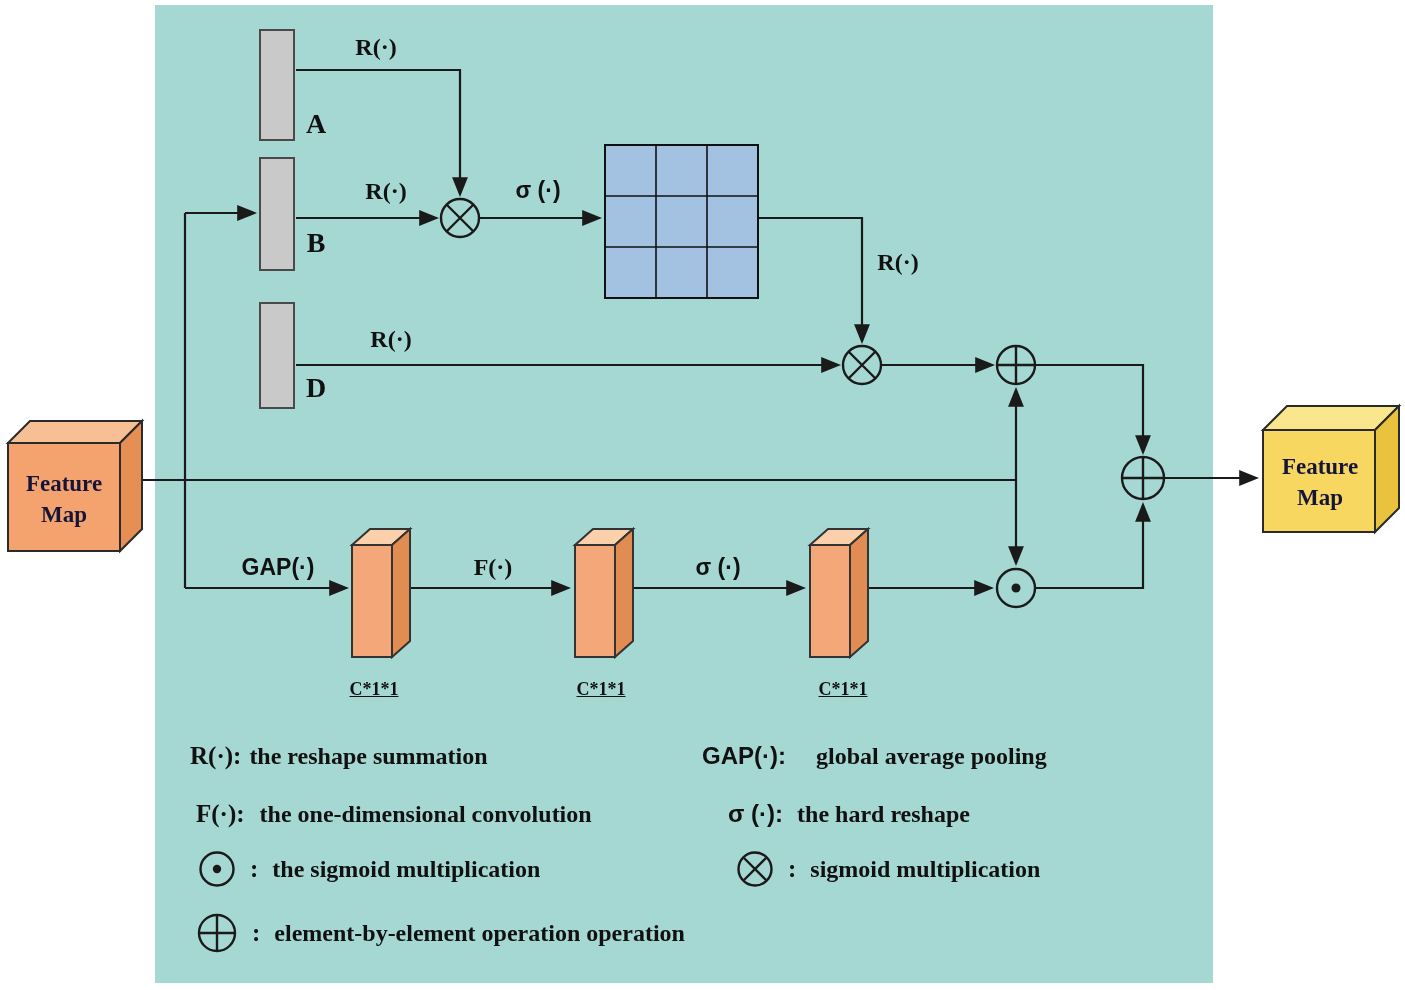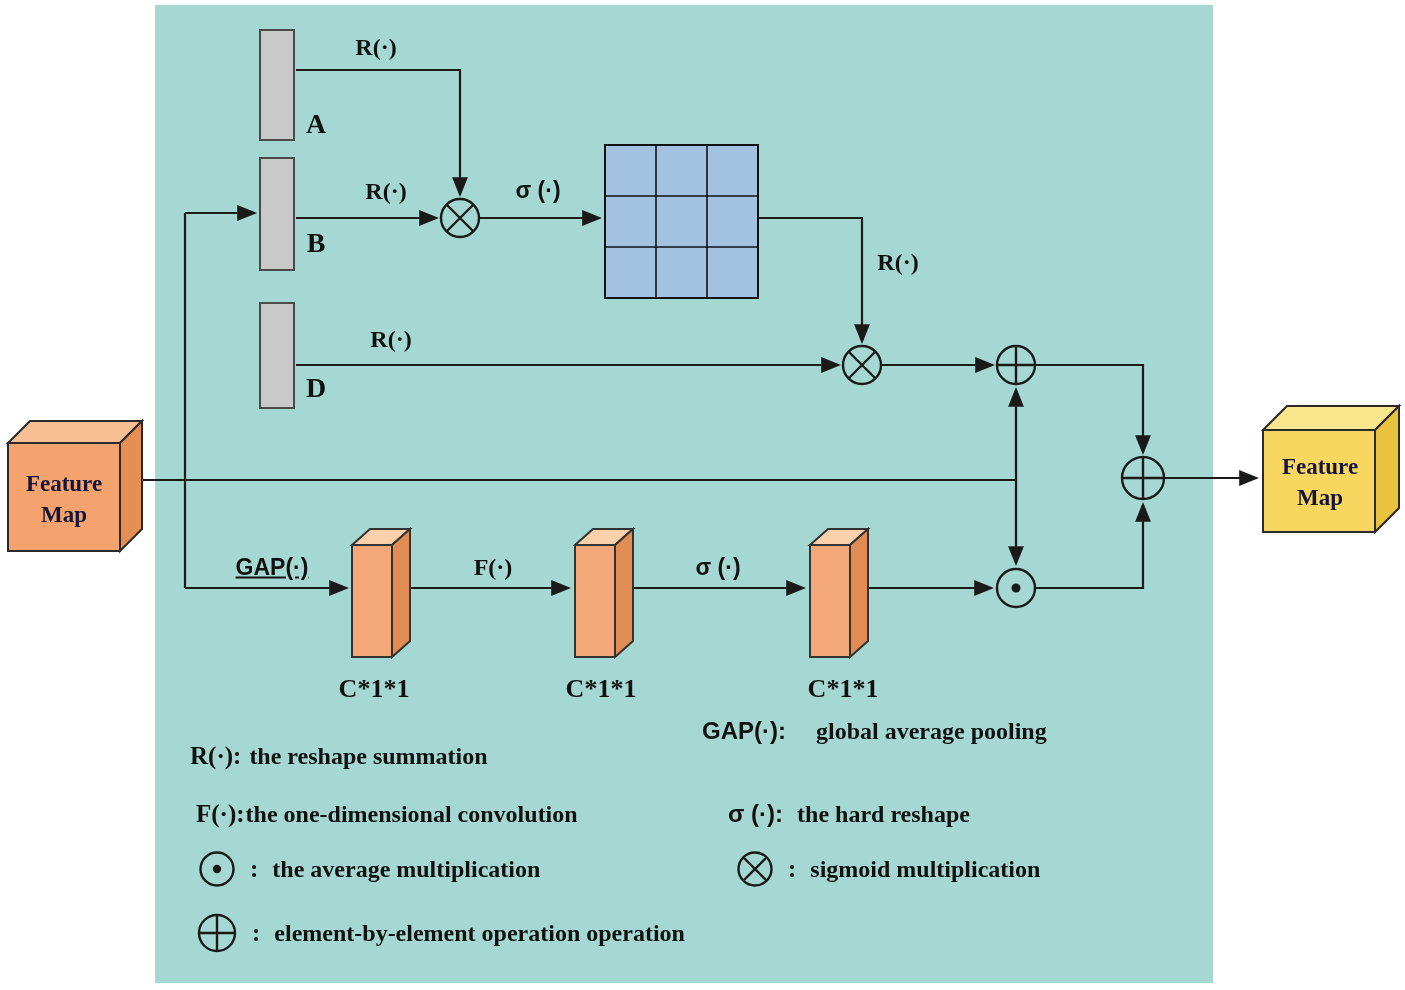--- a/index.html
+++ b/index.html
@@ -7,21 +7,21 @@
     position:relative;width:1405px;height:990px;background:#ffffff;
     font-family:"Liberation Serif", serif;overflow:hidden;
   }
   .diagram-svg{position:absolute;left:0;top:0;}
   .lbl{
     position:absolute;transform:translate(-50%,-50%);
     font-weight:bold;color:#111;white-space:nowrap;line-height:1;
   }
   .f23{font-size:23px;}
   .f24{font-size:24px;}
-  .f26{font-size:26px;}
+  .f26{font-size:18px;text-decoration:underline;}
   .f28{font-size:28px;}
   .sans{font-family:"Liberation Sans", sans-serif;}
   .cube-label{
     position:absolute;transform:translate(-50%,-50%);
     font-weight:bold;font-size:23px;color:#15153a;text-align:center;
     width:108px;line-height:1.35;
   }
   .legend-row{
     position:absolute;display:flex;align-items:center;
     font-weight:bold;color:#111;white-space:nowrap;
@@ -153,53 +153,53 @@
   <div class="lbl f28" style="left:316px;top:124px;">A</div>
   <div class="lbl f28" style="left:316px;top:243px;">B</div>
   <div class="lbl f28" style="left:316px;top:388px;">D</div>
 
   <div class="lbl f24" style="left:376px;top:47px;">R(·)</div>
   <div class="lbl f24" style="left:386px;top:191px;">R(·)</div>
   <div class="lbl f23 sans" style="left:538px;top:190px;">σ (·)</div>
   <div class="lbl f24" style="left:898px;top:262px;">R(·)</div>
   <div class="lbl f24" style="left:391px;top:339px;">R(·)</div>
 
-  <div class="lbl f23 sans" style="left:272px;top:567px;text-decoration:underline;">GAP(·)</div>
+  <div class="lbl f23 sans" style="left:278px;top:567px;">GAP(·)</div>
   <div class="lbl f24" style="left:493px;top:567px;">F(·)</div>
   <div class="lbl f23 sans" style="left:718px;top:567px;">σ (·)</div>
 
   <div class="lbl f26" style="left:374px;top:689px;">C*1*1</div>
   <div class="lbl f26" style="left:601px;top:689px;">C*1*1</div>
   <div class="lbl f26" style="left:843px;top:689px;">C*1*1</div>
 
   <div class="legend-row" style="left:190px;top:742px;">
     <span class="legend-sym">R(·):</span>
     <span class="legend-txt gap8">the reshape summation</span>
   </div>
-  <div class="legend-row" style="left:702px;top:717px;justify-content:flex-end;">
+  <div class="legend-row" style="left:702px;top:742px;justify-content:flex-end;">
     <span class="legend-sym sans" style="font-size:24px;">GAP(·):</span>
     <span class="legend-txt gap18">global average pooling</span>
   </div>
 
   <div class="legend-row" style="left:196px;top:800px;">
     <span class="legend-sym">F(·):</span>
-    <span class="legend-txt" style="margin-left:1px;">the one-dimensional convolution</span>
+    <span class="legend-txt" style="margin-left:15px;">the one-dimensional convolution</span>
   </div>
   <div class="legend-row" style="left:728px;top:800px;">
     <span class="legend-sym sans" style="font-size:24px;">σ (·):</span>
     <span class="legend-txt gap14">the hard reshape</span>
   </div>
 
   <div class="legend-row" style="left:198px;top:850px;">
     <svg class="legend-svg" width="38" height="38">
       <circle cx="19" cy="19" r="16.5" fill="none" stroke="#1a1a1a" stroke-width="2.4"></circle>
       <circle cx="19" cy="19" r="4.2" fill="#1a1a1a"></circle>
     </svg>
     <span class="legend-sym gap14">:</span>
-    <span class="legend-txt gap14">the average multiplication</span>
+    <span class="legend-txt gap14">the sigmoid multiplication</span>
   </div>
   <div class="legend-row" style="left:736px;top:850px;">
     <svg class="legend-svg" width="38" height="38">
       <circle cx="19" cy="19" r="16.5" fill="none" stroke="#1a1a1a" stroke-width="2.4"></circle>
       <path d="M8,8 L30,30 M8,30 L30,8" stroke="#1a1a1a" stroke-width="2.4"></path>
     </svg>
     <span class="legend-sym gap14">:</span>
     <span class="legend-txt gap14">sigmoid multiplication</span>
   </div>
 

